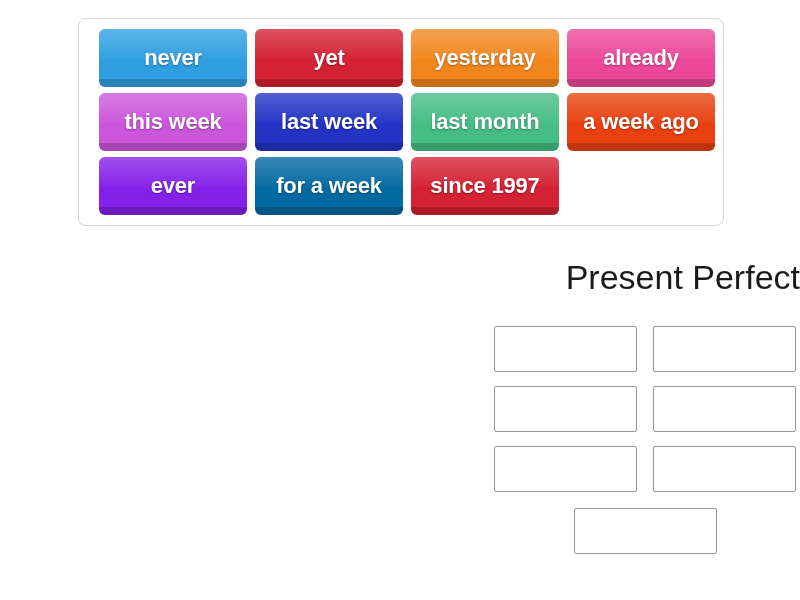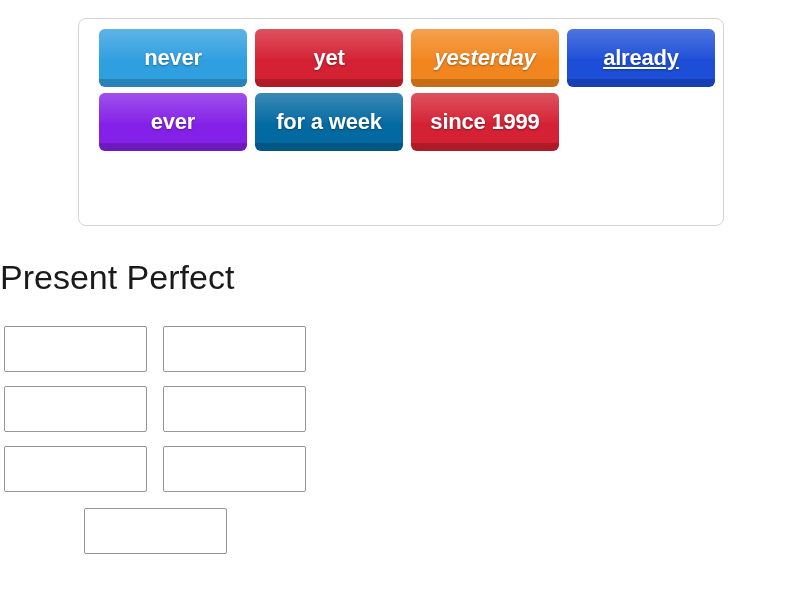--- a/index.html
+++ b/index.html
@@ -97,21 +97,21 @@
     top: 248px;
     width: 800px;
     height: 340px;
     display: flex;
   }
 
   .category {
     flex: 1 1 50%;
     display: flex;
     flex-direction: column;
-    align-items: flex-start;
+    align-items: flex-end;
     gap: 10px;
   }
 
   .category-title {
     font-size: 34px;
     font-weight: normal;
     color: #1a1a1a;
     line-height: 1;
     margin: 12px 0 22px 0;
     white-space: nowrap;
@@ -144,36 +144,50 @@
 <div id="app">
 
   <div id="tile-tray">
       <div class="tile-row">
         <div class="tile" draggable="true" style="background: rgb(47, 159, 224);">
           <span>never</span>
         </div>
         <div class="tile" draggable="true" style="background: rgb(212, 33, 51);">
           <span>yet</span>
         </div>
-        <div class="tile" draggable="true" style="background: rgb(242, 134, 30); font-style: italic;">
+        <div class="tile" draggable="true" style="background: rgb(242, 134, 30);">
           <span>yesterday</span>
         </div>
-        <div class="tile" draggable="true" style="background: #1d4ed8; text-decoration: underline;">
+        <div class="tile" draggable="true" style="background: #ec4899;">
           <span>already</span>
+        </div>
+      </div>
+      <div class="tile-row">
+        <div class="tile" draggable="true" style="background: rgb(203, 86, 219);">
+          <span>this week</span>
+        </div>
+        <div class="tile" draggable="true" style="background: rgb(35, 51, 196);">
+          <span>last week</span>
+        </div>
+        <div class="tile" draggable="true" style="background: rgb(69, 189, 132);">
+          <span>last month</span>
+        </div>
+        <div class="tile" draggable="true" style="background: rgb(232, 65, 15);">
+          <span>a week ago</span>
         </div>
       </div>
       <div class="tile-row">
         <div class="tile" draggable="true" style="background: rgb(132, 32, 232);">
           <span>ever</span>
         </div>
         <div class="tile" draggable="true" style="background: #0369a1;">
           <span>for a week</span>
         </div>
         <div class="tile" draggable="true" style="background: rgb(212, 33, 51);">
-          <span>since 1999</span>
+          <span>since 1997</span>
         </div>
         <div class="tile-slot-empty"></div>
       </div>
     </div>
 
   <div id="categories">
       <div class="category">
         <div class="category-title">Present Perfect</div>
         <div class="dropzone-grid">
           <div class="dropzone"></div>

